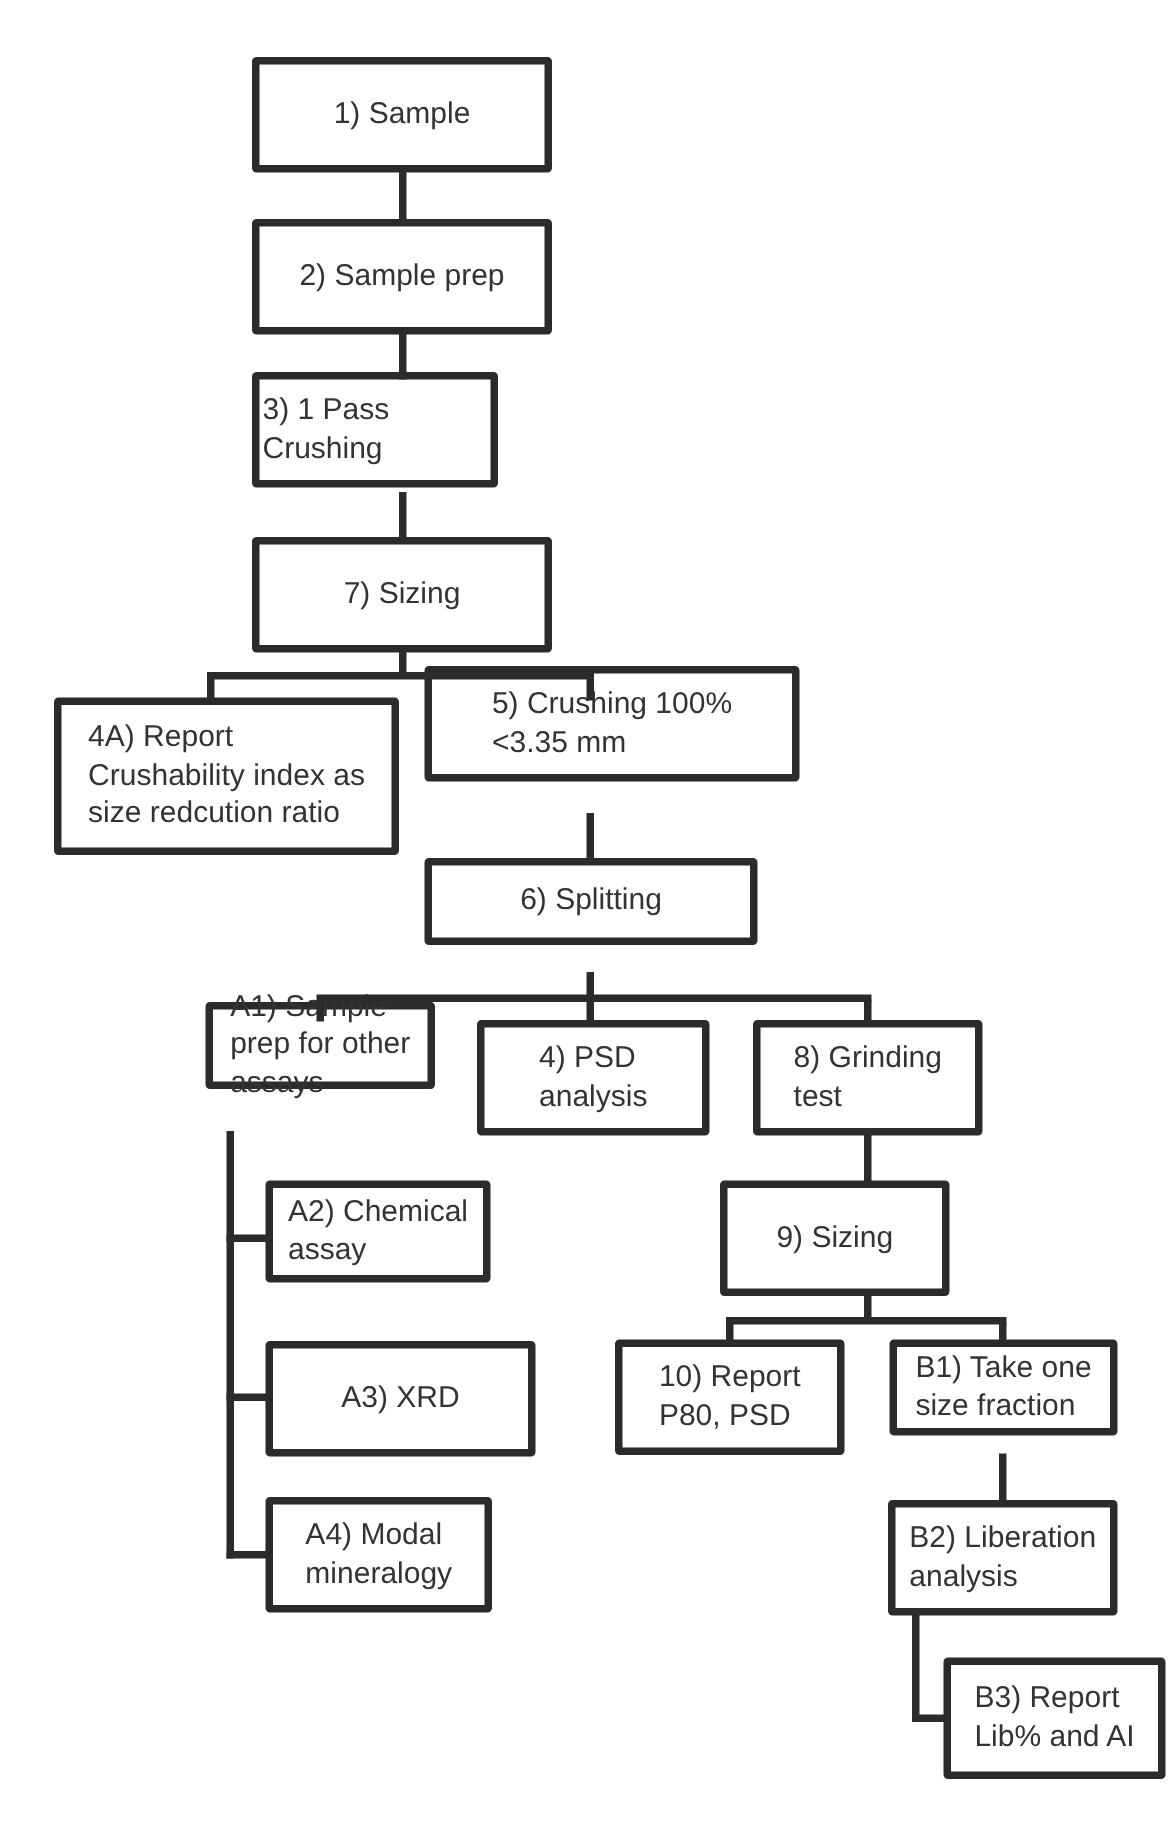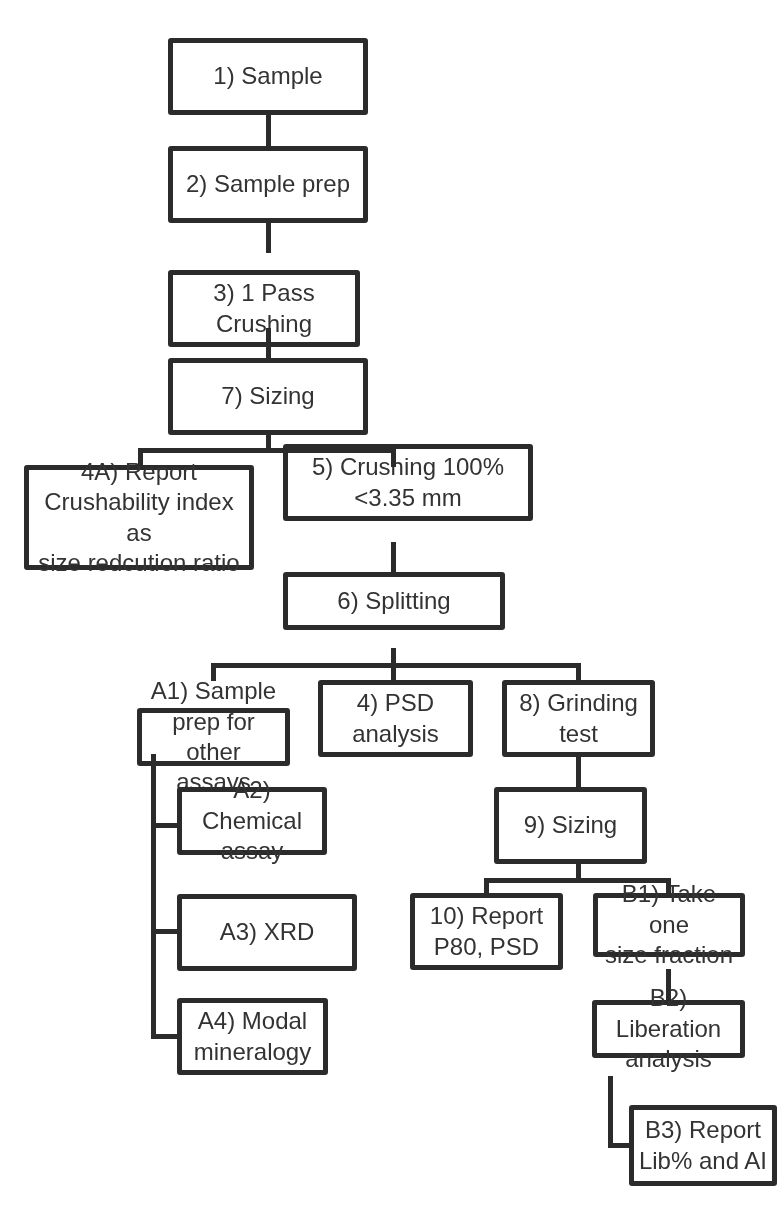--- a/index.html
+++ b/index.html
@@ -19,64 +19,63 @@
   }
   .node{
     position:absolute;
     box-sizing:border-box;
     border:5px solid var(--line);
     border-radius:3px;
     background:var(--bg);
     display:flex;
     align-items:center;
     justify-content:center;
-    text-align:center;
     white-space:pre-line;
-    font-size:24px;
+    font-size:20px;
     line-height:1.27;
     padding:2px;
   }
   .conn{
     position:absolute;
     background:var(--line);
   }
 </style>
 </head>
 <body>
 
 <div class="canvas">
 
   <div class="node" style="left:168px;top:38px;width:200px;height:77px">1) Sample</div>
   <div class="node" style="left:168px;top:146px;width:200px;height:77px">2) Sample prep</div>
-  <div class="node" style="left:168px;top:270px;width:192px;height:77px">3) 1 Pass Crushing</div>
+  <div class="node" style="left:168px;top:248px;width:164px;height:77px">3) 1 Pass Crushing</div>
   <div class="node" style="left:168px;top:358px;width:200px;height:77px">7) Sizing</div>
-  <div class="node" style="left:24px;top:465px;width:230px;height:105px">4A) Report
+  <div class="node" style="left:36px;top:465px;width:230px;height:105px">4A) Report
 Crushability index as
 size redcution ratio</div>
   <div class="node" style="left:283px;top:444px;width:250px;height:77px">5) Crushing 100%
 &lt;3.35 mm</div>
   <div class="node" style="left:283px;top:572px;width:222px;height:58px">6) Splitting</div>
-  <div class="node" style="left:137px;top:708px;width:153px;height:58px">A1) Sample
+  <div class="node" style="left:137px;top:668px;width:153px;height:58px">A1) Sample
 prep for other
 assays</div>
   <div class="node" style="left:318px;top:680px;width:155px;height:77px">4) PSD
 analysis</div>
   <div class="node" style="left:502px;top:680px;width:153px;height:77px">8) Grinding
 test</div>
-  <div class="node" style="left:494px;top:787px;width:153px;height:77px">9) Sizing</div>
+  <div class="node" style="left:480px;top:787px;width:153px;height:77px">9) Sizing</div>
   <div class="node" style="left:177px;top:787px;width:150px;height:68px">A2) Chemical
 assay</div>
   <div class="node" style="left:177px;top:894px;width:180px;height:77px">A3) XRD</div>
   <div class="node" style="left:177px;top:998px;width:151px;height:77px">A4) Modal
 mineralogy</div>
   <div class="node" style="left:410px;top:893px;width:153px;height:77px">10) Report
 P80, PSD</div>
   <div class="node" style="left:593px;top:893px;width:152px;height:64px">B1) Take one
 size fraction</div>
-  <div class="node" style="left:592px;top:1000px;width:153px;height:58px">B2) Liberation
+  <div class="node" style="left:592px;top:1000px;width:153px;height:77px">B2) Liberation
 analysis</div>
   <div class="node" style="left:629px;top:1105px;width:148px;height:81px">B3) Report
 Lib% and AI</div>
 
   <div class="conn" style="left:266px;top:114px;width:5px;height:33px"></div>
   <div class="conn" style="left:266px;top:222px;width:5px;height:31px"></div>
   <div class="conn" style="left:266px;top:328px;width:5px;height:31px"></div>
   <div class="conn" style="left:266px;top:434px;width:5px;height:16px"></div>
   <div class="conn" style="left:138px;top:448px;width:258px;height:5px"></div>
   <div class="conn" style="left:138px;top:452px;width:5px;height:14px"></div>

